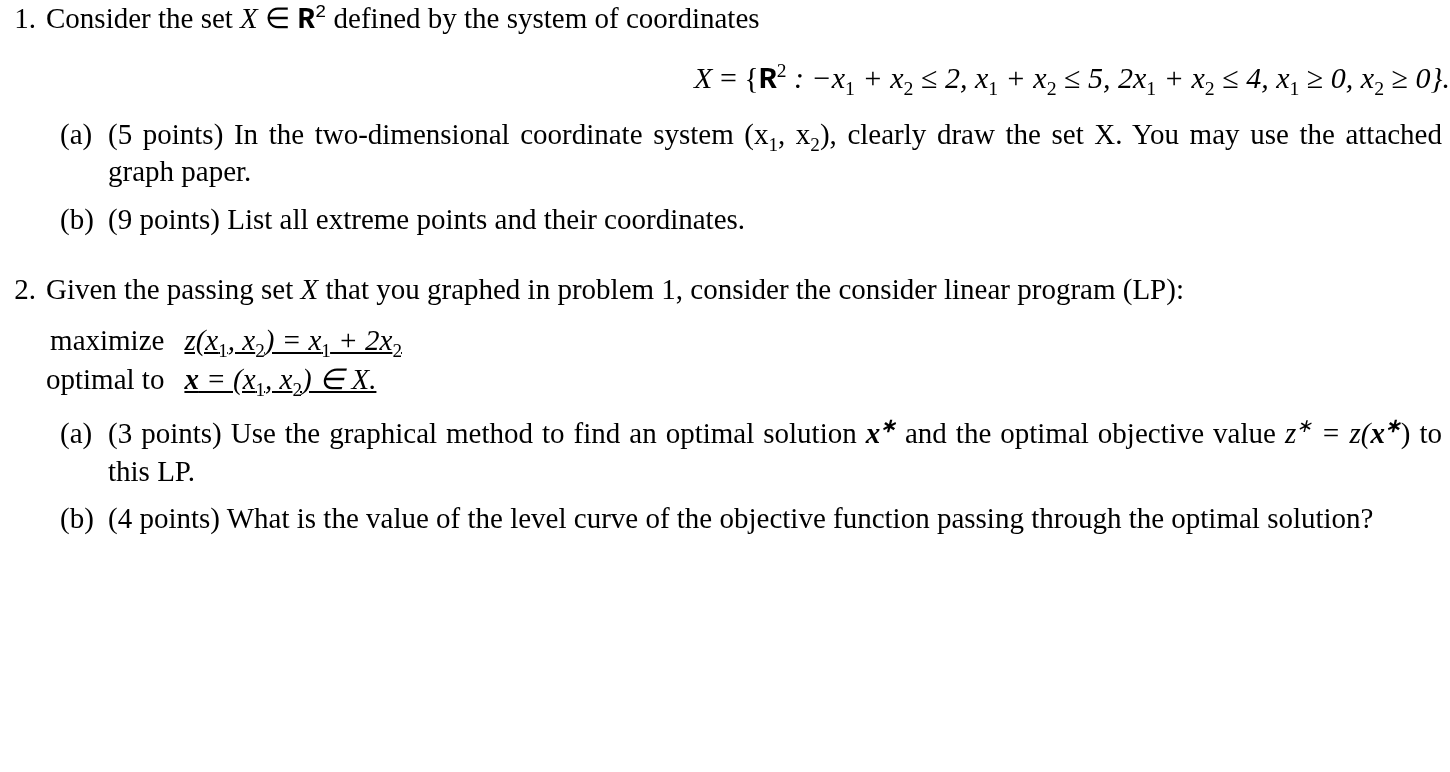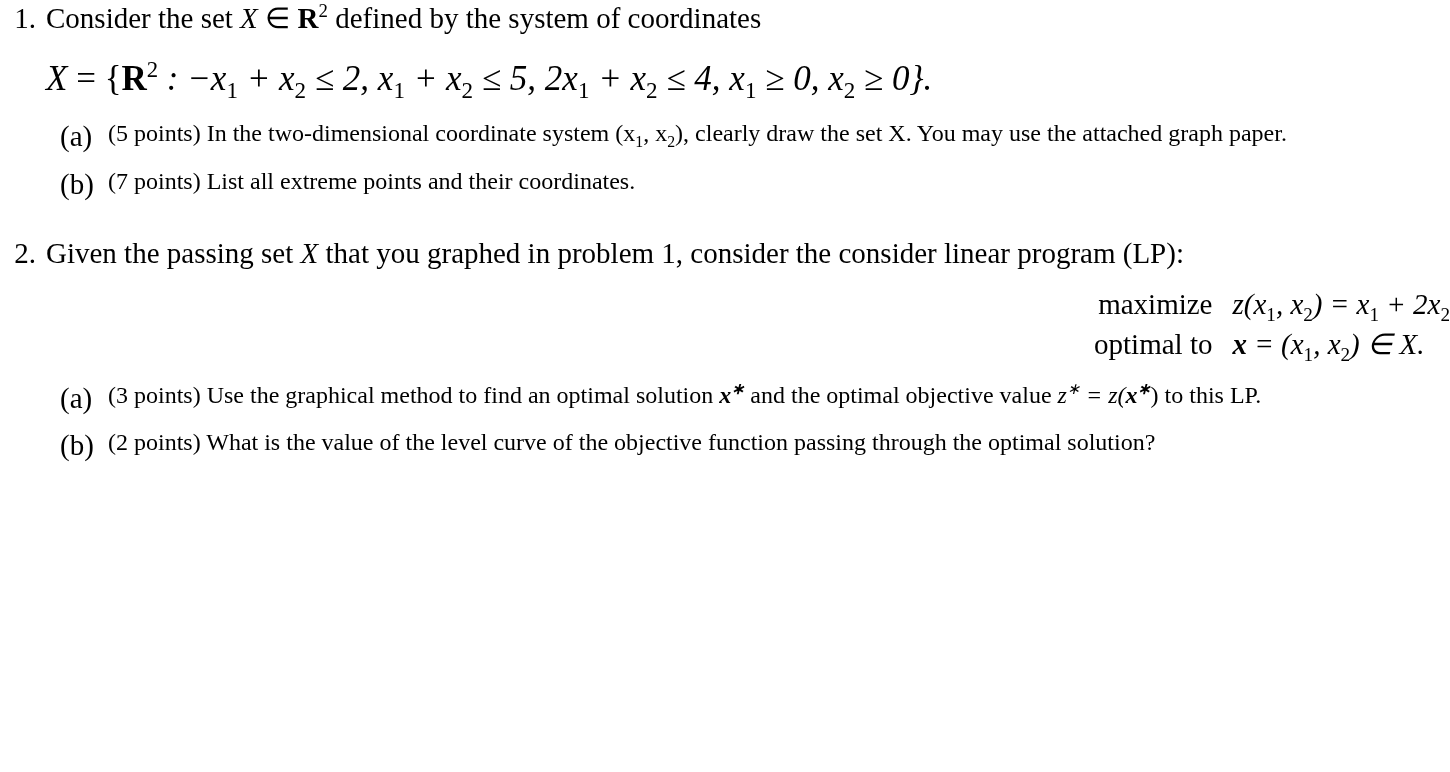--- a/index.html
+++ b/index.html
@@ -38,22 +38,22 @@
   .problem-body {
     flex: 1 1 auto;
     font-size: 29px;
     line-height: 1.28;
   }
   .justified {
     text-align: justify;
     text-align-last: left;
   }
   .mathline {
-    text-align: left;
-    font-size: 35px;
+    text-align: right;
+    font-size: 30px;
     margin-top: 20px;
     margin-bottom: 4px;
   }
   .subparts {
     margin-top: 16px;
   }
   .subpart {
     display: flex;
     align-items: flex-start;
     margin-top: 10px;
@@ -62,58 +62,59 @@
     flex: 0 0 62px;
     width: 62px;
     text-align: left;
     padding-left: 14px;
     box-sizing: border-box;
     font-size: 29px;
     line-height: 1.3;
   }
   .subpart-text {
     flex: 1 1 auto;
-    font-size: 24px;
+    font-size: 29px;
     line-height: 1.3;
     padding-right: 8px;
   }
   .lp-block {
     margin-top: 14px;
     margin-bottom: 6px;
     display: flex;
-    justify-content: flex-end;
+    justify-content: flex-start;
   }
   .lp-grid {
     display: grid;
     grid-template-columns: auto auto;
     column-gap: 20px;
     row-gap: 2px;
     font-size: 29px;
     line-height: 1.3;
   }
   .lp-left {
     text-align: right;
     white-space: nowrap;
   }
   .lp-right {
     text-align: left;
     white-space: nowrap;
+    text-decoration: underline;
   }
   .prob2 {
     margin-top: 32px;
   }
   .mathvar {
     font-style: italic;
   }
   .bold-italic {
     font-style: italic;
     font-weight: bold;
   }
   .blackboard {
-    font-family: Liberation Serif, serif;
+    font-family: Liberation Mono, monospace;
   }
   sup.sup {
     font-size: 0.65em;
     vertical-align: super;
     line-height: 0;
   }
   sub.sub {
     font-size: 0.66em;
     vertical-align: sub;
     line-height: 0;
@@ -142,21 +143,21 @@
         <div class="subpart">
           <div class="subpart-label">(a)</div>
           <div class="subpart-text justified">
             <span>(5 points) In the two-dimensional coordinate system (x</span><sub class="sub">1</sub><span>, x</span><sub class="sub">2</sub><span>), clearly draw the set X. You may use the attached graph paper.</span>
           </div>
         </div>
 
         <div class="subpart">
           <div class="subpart-label">(b)</div>
           <div class="subpart-text">
-            <span>(7 points) List all extreme points and their coordinates.</span>
+            <span>(9 points) List all extreme points and their coordinates.</span>
           </div>
         </div>
 
       </div>
     </div>
   </div>
 
   <div class="problem prob2">
     <div class="problem-num">2.</div>
     <div class="problem-body">
@@ -183,21 +184,21 @@
         <div class="subpart">
           <div class="subpart-label">(a)</div>
           <div class="subpart-text justified">
             <span>(3 points) Use the graphical method to find an optimal solution </span><span class="bold-italic nowrap"><span>x</span><sup class="sup">∗</sup></span><span> and the optimal objective value </span><span class="mathvar nowrap"><span>z</span><sup class="sup">∗</sup></span><span class="mathvar"> = z(</span><span class="bold-italic nowrap"><span>x</span><sup class="sup">∗</sup></span><span>) to this LP.</span>
           </div>
         </div>
 
         <div class="subpart">
           <div class="subpart-label">(b)</div>
           <div class="subpart-text justified">
-            <span>(2 points) What is the value of the level curve of the objective function passing through the optimal solution?</span>
+            <span>(4 points) What is the value of the level curve of the objective function passing through the optimal solution?</span>
           </div>
         </div>
 
       </div>
     </div>
   </div>
 
 </div>
 
 </body></html>

